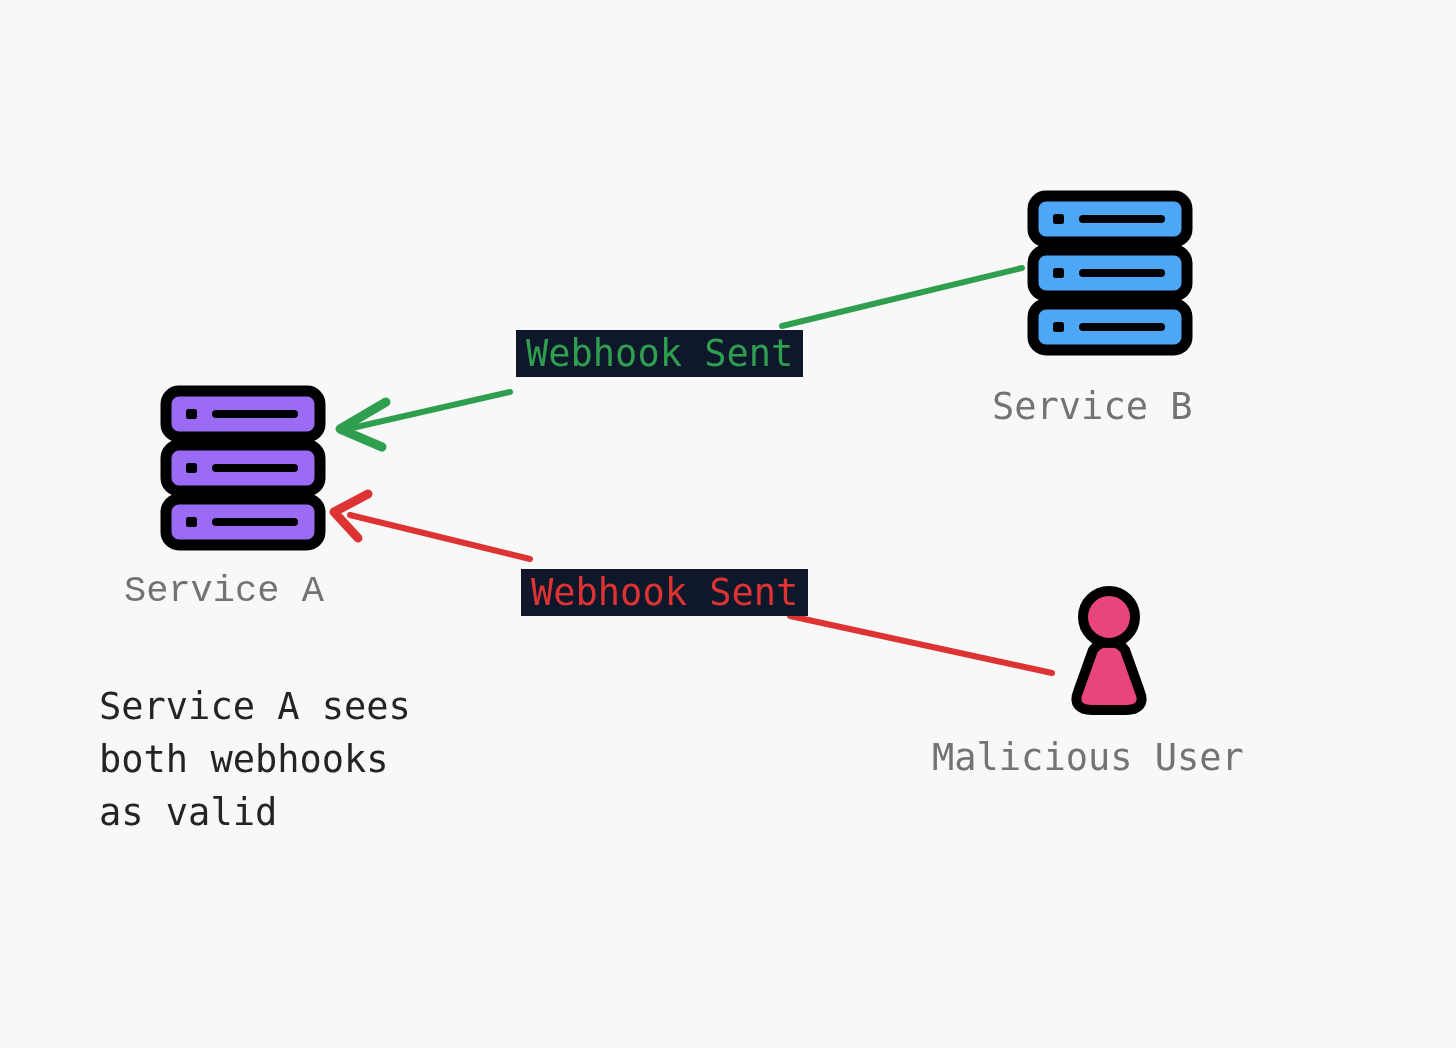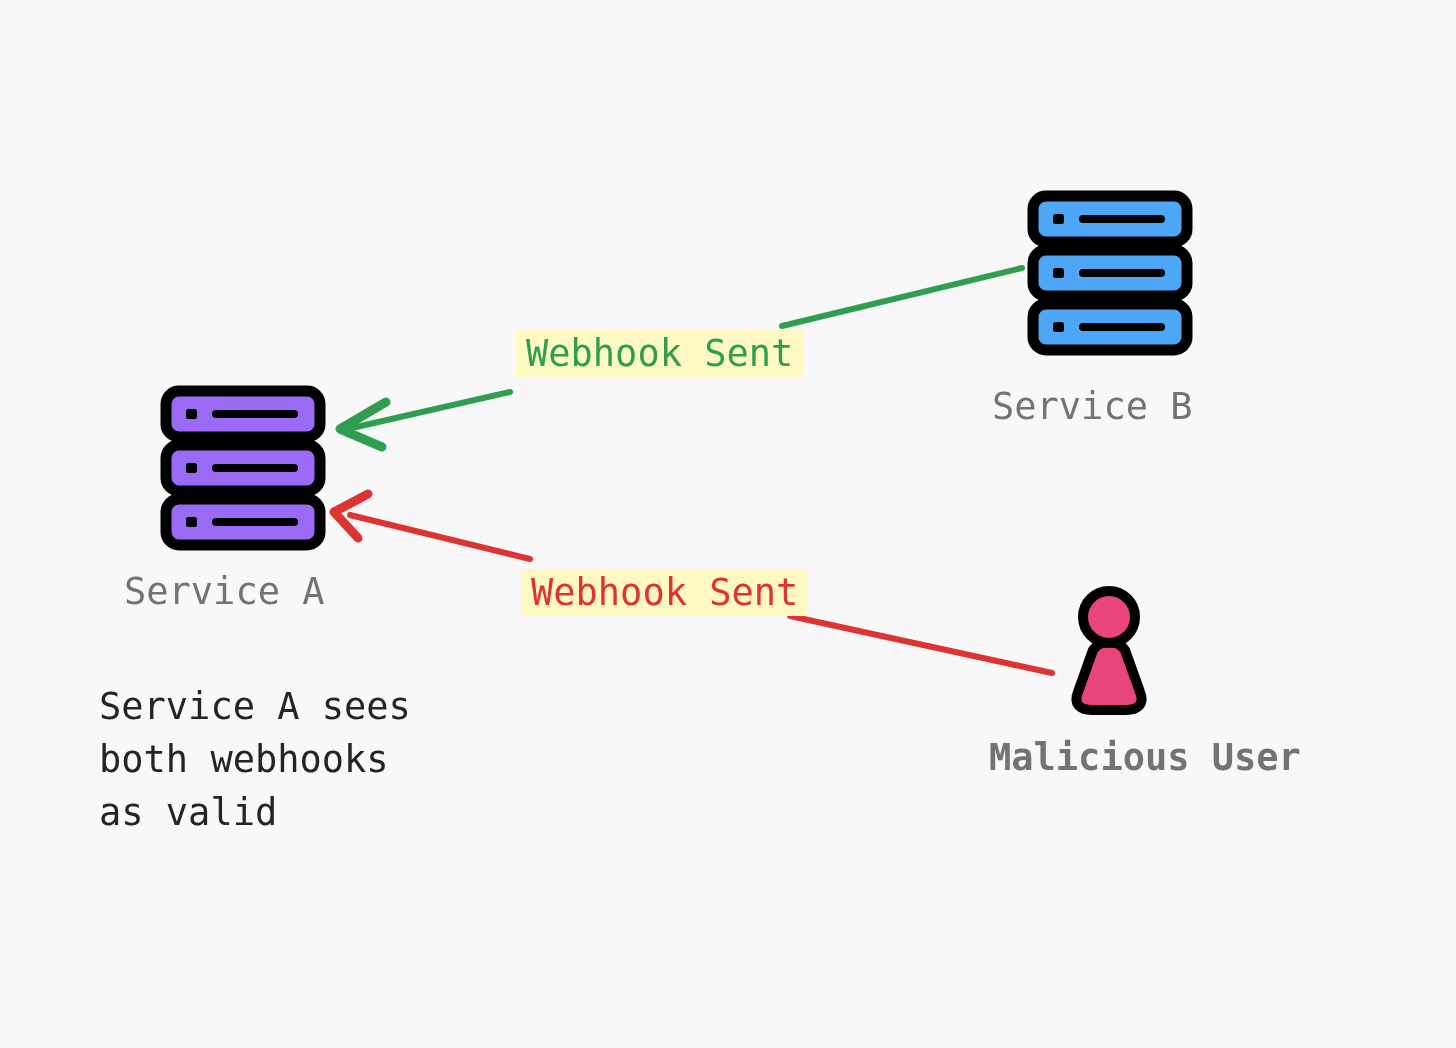--- a/index.html
+++ b/index.html
@@ -30,21 +30,21 @@
     font-size: 37px;
     color: #737373;
     white-space: nowrap;
     letter-spacing: 0px;
   }
   .edge-label {
     position: absolute;
     font-family: "DejaVu Sans Mono", "Liberation Mono", monospace;
     font-size: 37px;
     white-space: nowrap;
-    background: #fef9c3;
+    background: #0f172a;
     padding: 2px 10px;
     letter-spacing: 0px;
     text-align: center;
   }
   .edge-label.green { color: #2f9e4f; }
   .edge-label.red   { color: #dd3333; }
 
   .note {
     position: absolute;
     font-family: "DejaVu Sans Mono", "Liberation Mono", monospace;
@@ -85,21 +85,21 @@
       <line x1="56" y1="83" x2="134" y2="83"></line>
       <line x1="56" y1="137" x2="134" y2="137"></line>
     </g>
     <g fill="#000000">
       <rect x="26" y="24" width="11" height="10" rx="2.5"></rect>
       <rect x="26" y="78" width="11" height="10" rx="2.5"></rect>
       <rect x="26" y="132" width="11" height="10" rx="2.5"></rect>
     </g>
   </svg>
 </div>
-<div class="node-label" style="left:124px; top:570px;">Service A</div>
+<div class="node-label" style="left:124px; top:570px;font-family:Liberation Mono, monospace;">Service A</div>
 
 <div class="node" style="left:1027px; top:190px; width:166px; height:166px;">
   <svg class="icon" width="166" height="166" viewBox="0 0 166 166" xmlns="http://www.w3.org/2000/svg">
     <g stroke="#000000" stroke-width="11" stroke-linejoin="round">
       <rect x="6" y="6" width="154" height="46" rx="13" fill="#4ea6f7"></rect>
       <rect x="6" y="60" width="154" height="46" rx="13" fill="#4ea6f7"></rect>
       <rect x="6" y="114" width="154" height="46" rx="13" fill="#4ea6f7"></rect>
     </g>
     <g fill="none" stroke="#000000" stroke-width="8" stroke-linecap="round">
       <line x1="56" y1="29" x2="134" y2="29"></line>
@@ -114,21 +114,21 @@
   </svg>
 </div>
 <div class="node-label" style="left:992px; top:385px;">Service B</div>
 
 <div class="node" style="left:1062px; top:584px; width:94px; height:132px;">
   <svg class="icon" width="94" height="132" viewBox="0 0 94 132" xmlns="http://www.w3.org/2000/svg">
     <path d="M47 58 C39 58 35 61 31 66 L16 108 C11 120 18 126 30 126 L64 126 C76 126 83 120 78 108 L63 66 C59 61 55 58 47 58 Z" fill="#e8457c" stroke="#000000" stroke-width="10" stroke-linejoin="round"></path>
     <circle cx="47" cy="33" r="26" fill="#e8457c" stroke="#000000" stroke-width="10"></circle>
   </svg>
 </div>
-<div class="node-label" style="left:989px; top:736px;font-weight:bold;">Malicious User</div>
+<div class="node-label" style="left:932px; top:736px;">Malicious User</div>
 
 <div class="edge-label green" style="left:516px; top:330px;">Webhook Sent</div>
 
 <div class="edge-label red" style="left:521px; top:569px;">Webhook Sent</div>
 
 <div class="note" style="left:99px; top:680px;">Service A sees
 both webhooks
 as valid</div>
 
 </body></html>

